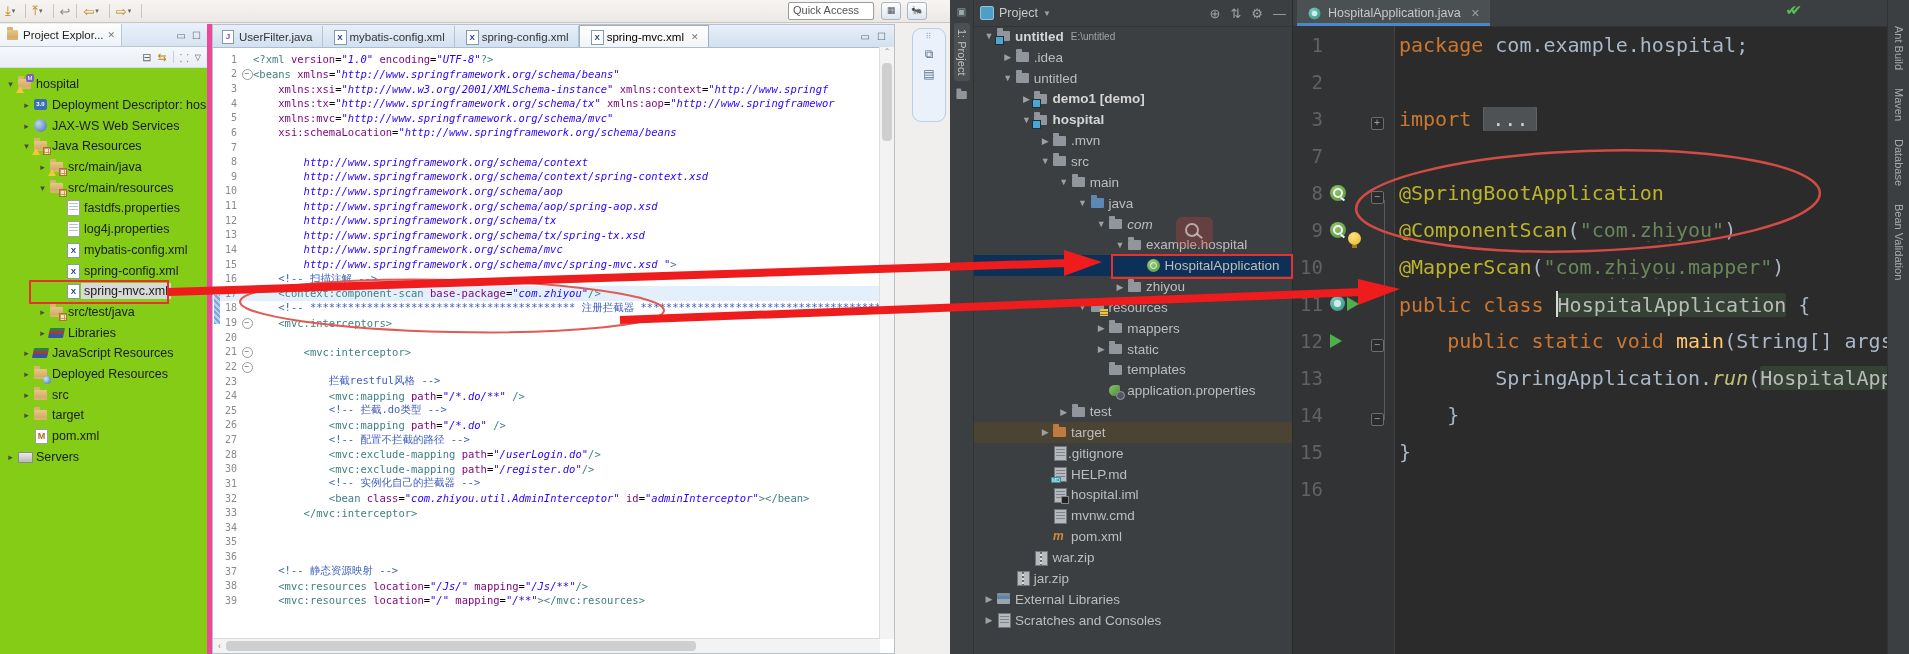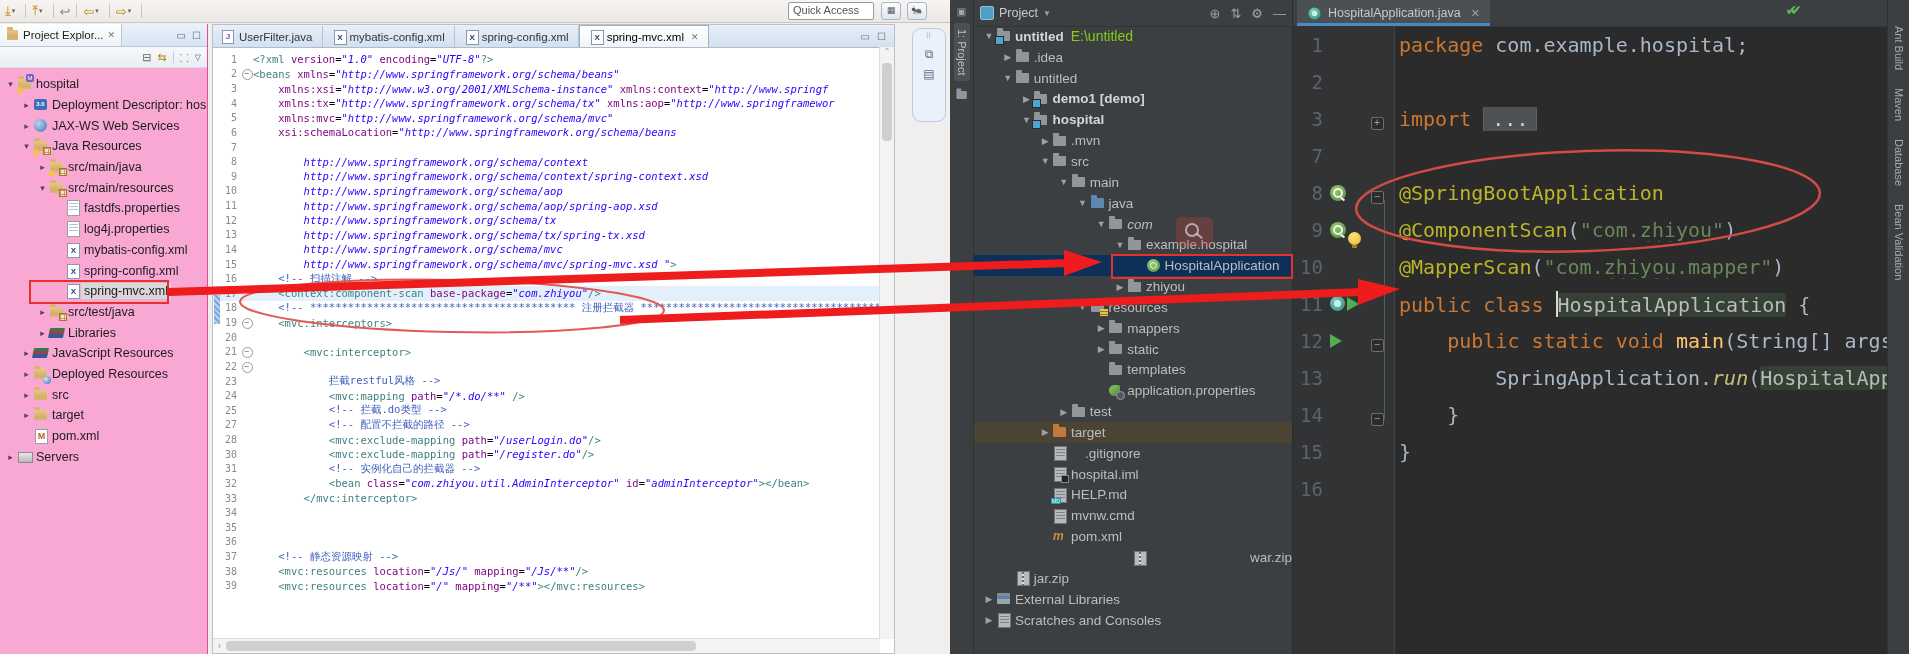--- a/index.html
+++ b/index.html
@@ -13,21 +13,21 @@
   .tbi{font-size:13px;color:#b8860b;margin:0 1px;cursor:default}
   .tbi.gray{color:#8b8b8b}
   .dd{font-size:7px;color:#666;margin-right:5px}
   .tbsep{width:1px;height:14px;background:#c9c5c0;margin:0 5px}
   #quick-access{position:absolute;left:788px;top:2px;width:76px;height:15px;border:1px solid #9a9a9a;
     border-radius:2px;background:#fff;font-size:11px;color:#555;padding:1px 4px 0;}
   #qa-icons{position:absolute;left:872px;top:2px;display:flex;gap:6px;align-items:center;font-size:12px;color:#777}
   .persp{width:18px;height:16px;background:linear-gradient(#fdfdfd,#dfe6ef);border:1px solid #aab6c4;border-radius:3px;
     font-size:9px;text-align:center;line-height:15px;color:#556}
   
-  #ec-left{position:absolute;left:0;top:24px;width:207px;bottom:0;background:#f9a8d4;border-right:1px solid #ec4899;}
+  #ec-left{position:absolute;left:0;top:24px;width:207px;bottom:0;background:#84cc16;border-right:6px solid #ec4899;}
   .viewbar{height:22px;background:linear-gradient(#e9f1fa,#d7e4f2);border-bottom:1px solid #b9c7d6;display:flex;align-items:center;}
   .viewtab{display:flex;align-items:center;gap:4px;background:linear-gradient(#fdfdfd,#eef3f9);
     border-right:1px solid #b9c7d6;height:100%;padding:0 6px;font-size:11.5px;color:#222;}
   .winbtns{margin-left:auto;display:flex;gap:6px;padding-right:6px;font-size:10px;color:#666}
   #ec-left-toolbar{height:20px;background:linear-gradient(#f6f8fb,#e9eef5);border-bottom:1px solid #d4dce6;
     display:flex;align-items:center;justify-content:flex-end;gap:6px;padding-right:6px;font-size:11px;color:#7a6a35;}
   #ec-tree{position:absolute;left:0;top:50px;right:0;bottom:0;overflow:hidden;font-size:12.5px;color:#1c1c1c;}
   .erow{height:20.7px;display:flex;align-items:center;white-space:nowrap;}
   .erow .tw{width:13px;text-align:center;font-size:9px;color:#4a4a4a;flex:none}
   .erow .lbl{padding:1px 3px;}
@@ -107,21 +107,21 @@
   #ij-lstrip .vtxt{writing-mode:vertical-lr;font-size:11px;color:#bfbfbf;background:#4c5052;padding:6px 2px;border-radius:3px;}
   #ij-project{position:absolute;left:24px;top:0;width:319px;height:654px;background:#3c3f41;border-right:1px solid #2b2b2b;box-sizing:border-box;}
   #ij-phead{height:26px;display:flex;align-items:center;gap:5px;padding:0 6px;font-size:12.5px;color:#c8c8c8;border-bottom:1px solid #323435;}
   #ij-phead .sq{width:12px;height:12px;background:#4f9ec7;border:1px solid #8fc4de;border-radius:2px;}
   #ij-phead .hicons{margin-left:auto;display:flex;gap:10px;font-size:13px;color:#9fa2a5;align-items:center}
   #ij-tree{position:absolute;left:0;top:26px;right:0;bottom:0;overflow:hidden;font-size:13.5px;}
   .ijrow{height:20.85px;display:flex;align-items:center;white-space:nowrap;color:#bdbdbd;}
   .ijrow .tw{width:14px;flex:none;text-align:center;font-size:9px;color:#9da0a3;}
   .ijrow.sel{background:#0d3058;}
   .ijrow.hl{background:#4b4435;}
-  .ijrow .path{color:#84cc16;margin-left:7px;font-size:14px}
+  .ijrow .path{color:#a3a3a3;margin-left:7px;font-size:10px}
   .ijrow.bold .lbl{font-weight:bold;color:#d5d5d5}
   #ij-ghost{position:absolute;left:202px;top:217px;width:37px;height:30px;border-radius:6px;background:rgba(195,70,64,.30);}
   #ij-ghost:after{content:"";position:absolute;left:9px;top:6px;width:10px;height:10px;border:2px solid rgba(255,255,255,.55);border-radius:50%;}
   #ij-ghost:before{content:"";position:absolute;left:20px;top:18px;width:7px;height:2px;background:rgba(255,255,255,.55);transform:rotate(40deg);}
   
   #ij-editor{position:absolute;left:343px;top:0;width:594px;height:654px;background:#2b2b2b;}
   #ij-tabbar{position:absolute;left:0;top:0;right:0;height:26px;background:#3c3f41;border-bottom:1px solid #323435;display:flex;align-items:stretch;padding-left:4px;}
   #ij-tab{display:flex;align-items:center;gap:6px;padding:0 10px;background:#4b5052;font-size:12.5px;color:#c8c8c8;
      box-shadow:0 -3px 0 #4A88C7 inset;}
   #ij-tab .cl{color:#9aa0a6;font-size:11px;margin-left:4px}
@@ -400,20 +400,21 @@
           <div class="cline"><span class="ln">16</span><span class="fm"></span><span class="ct"><span class="p">    </span><span class="c">&lt;!-- 扫描注解 --&gt;</span></span></div>
           <div class="cline cur"><span class="ln">17</span><span class="fm"></span><span class="ct"><span class="p">    </span><span class="t">&lt;context:component-scan </span><span class="a">base-package</span><span class="p">=</span><span class="v">"com.zhiyou"</span><span class="t">/&gt;</span></span></div>
           <div class="cline"><span class="ln">18</span><span class="fm"></span><span class="ct"><span class="p">    </span><span class="c">&lt;!-- ****************************************** 注册拦截器 ******************************************************************************</span></span></div>
           <div class="cline"><span class="ln">19</span><span class="fm"><span class="fmc">−</span></span><span class="ct"><span class="p">    </span><span class="t">&lt;mvc:interceptors&gt;</span></span></div>
           <div class="cline"><span class="ln">20</span><span class="fm"></span><span class="ct"></span></div>
           <div class="cline"><span class="ln">21</span><span class="fm"><span class="fmc">−</span></span><span class="ct"><span class="p">        </span><span class="t">&lt;mvc:interceptor&gt;</span></span></div>
           <div class="cline"><span class="ln">22</span><span class="fm"><span class="fmc">−</span></span></div>
           <div class="cline"><span class="ln">23</span><span class="fm"></span><span class="ct"><span class="p">            </span><span class="c">拦截restful风格 --&gt;</span></span></div>
           <div class="cline"><span class="ln">24</span><span class="fm"></span><span class="ct"><span class="p">            </span><span class="t">&lt;mvc:mapping </span><span class="a">path</span><span class="p">=</span><span class="v">"/*.do/**"</span><span class="t"> /&gt;</span></span></div>
           <div class="cline"><span class="ln">25</span><span class="fm"></span><span class="ct"><span class="p">            </span><span class="c">&lt;!-- 拦截.do类型 --&gt;</span></span></div>
+          <div class="cline"><span class="ln">26</span><span class="fm"></span><span class="ct"><span class="p">            </span><span class="t">&lt;mvc:mapping </span><span class="a">path</span><span class="p">=</span><span class="v">"/*.do"</span><span class="t"> /&gt;</span></span></div>
           <div class="cline"><span class="ln">27</span><span class="fm"></span><span class="ct"><span class="p">            </span><span class="c">&lt;!-- 配置不拦截的路径 --&gt;</span></span></div>
           <div class="cline"><span class="ln">28</span><span class="fm"></span><span class="ct"><span class="p">            </span><span class="t">&lt;mvc:exclude-mapping </span><span class="a">path</span><span class="p">=</span><span class="v">"/userLogin.do"</span><span class="t">/&gt;</span></span></div>
           <div class="cline"><span class="ln">30</span><span class="fm"></span><span class="ct"><span class="p">            </span><span class="t">&lt;mvc:exclude-mapping </span><span class="a">path</span><span class="p">=</span><span class="v">"/register.do"</span><span class="t">/&gt;</span></span></div>
           <div class="cline"><span class="ln">31</span><span class="fm"></span><span class="ct"><span class="p">            </span><span class="c">&lt;!-- 实例化自己的拦截器 --&gt;</span></span></div>
           <div class="cline"><span class="ln">32</span><span class="fm"></span><span class="ct"><span class="p">            </span><span class="t">&lt;bean </span><span class="a">class</span><span class="p">=</span><span class="v">"com.zhiyou.util.AdminInterceptor"</span><span class="p"> </span><span class="a">id</span><span class="p">=</span><span class="v">"adminInterceptor"</span><span class="t">&gt;&lt;/bean&gt;</span></span></div>
           <div class="cline"><span class="ln">33</span><span class="fm"></span><span class="ct"><span class="p">        </span><span class="t">&lt;/mvc:interceptor&gt;</span></span></div>
           <div class="cline"><span class="ln">34</span><span class="fm"></span><span class="ct"></span></div>
           <div class="cline"><span class="ln">35</span><span class="fm"></span></div>
           <div class="cline"><span class="ln">36</span><span class="fm"></span><span class="ct"></span></div>
           <div class="cline"><span class="ln">37</span><span class="fm"></span><span class="ct"><span class="p">    </span><span class="c">&lt;!-- 静态资源映射 --&gt;</span></span></div>
@@ -600,53 +601,53 @@
             <span class="ic orange">
               <span class="ijfold"></span>
             </span>
             <span class="lbl" style="margin-left: 3px;">target</span>
           </div>
           <div class="ijrow" style="padding-left: 64.1px;">
             <span class="tw"></span>
             <span class="ic">
               <span class="ijfile"></span>
             </span>
-            <span class="lbl" style="margin-left: 17px; text-align: right;">.gitignore</span>
+            <span class="lbl" style="margin-left: 0; text-align: right;">.gitignore</span>
+          </div>
+          <div class="ijrow" style="padding-left: 64.1px;">
+            <span class="tw"></span>
+            <span class="ic ic-md">
+              <span class="ijfile"></span>
+              <span class="tag">MD</span>
+            </span>
+            <span class="lbl" style="margin-left: 3px;">HELP.md</span>
           </div>
           <div class="ijrow" style="padding-left: 64.1px;">
             <span class="tw"></span>
             <span class="ic ic-iml">
               <span class="ijfile"></span>
               <span class="tag2"></span>
             </span>
             <span class="lbl" style="margin-left: 3px;">hospital.iml</span>
           </div>
           <div class="ijrow" style="padding-left: 64.1px;">
             <span class="tw"></span>
-            <span class="ic ic-md">
-              <span class="ijfile"></span>
-              <span class="tag">MD</span>
-            </span>
-            <span class="lbl" style="margin-left: 3px;">HELP.md</span>
-          </div>
-          <div class="ijrow" style="padding-left: 64.1px;">
-            <span class="tw"></span>
             <span class="ic">
               <span class="ijfile"></span>
             </span>
             <span class="lbl" style="margin-left: 3px;">mvnw.cmd</span>
           </div>
           <div class="ijrow" style="padding-left: 64.1px;">
             <span class="tw"></span>
             <span class="ic ic-mvn">
               <span class="m">m</span>
             </span>
             <span class="lbl" style="margin-left: 3px;">pom.xml</span>
           </div>
-          <div class="ijrow" style="padding-left: 45.4px; justify-content: space-between;">
+          <div class="ijrow" style="padding-left: 45.4px;">
             <span class="tw"></span>
             <span class="ic ic-zip">
               <span class="z"></span>
             </span>
             <span class="lbl" style="margin-left: 3px;">war.zip</span>
           </div>
           <div class="ijrow" style="padding-left: 26.7px;">
             <span class="tw"></span>
             <span class="ic ic-zip">
               <span class="z"></span>

